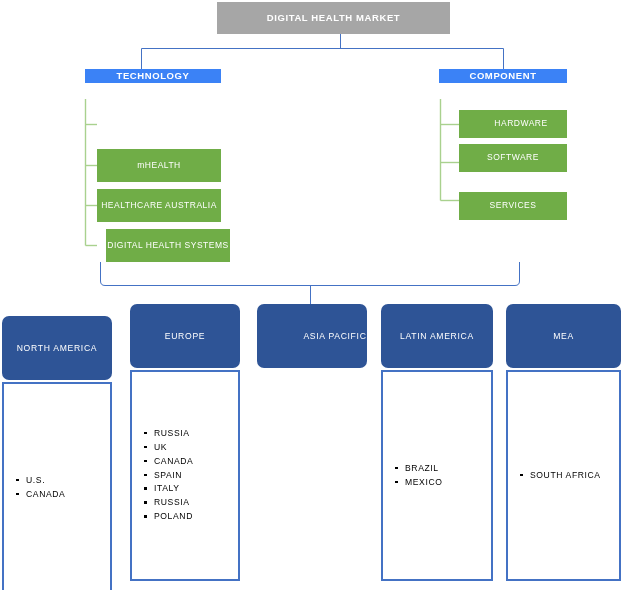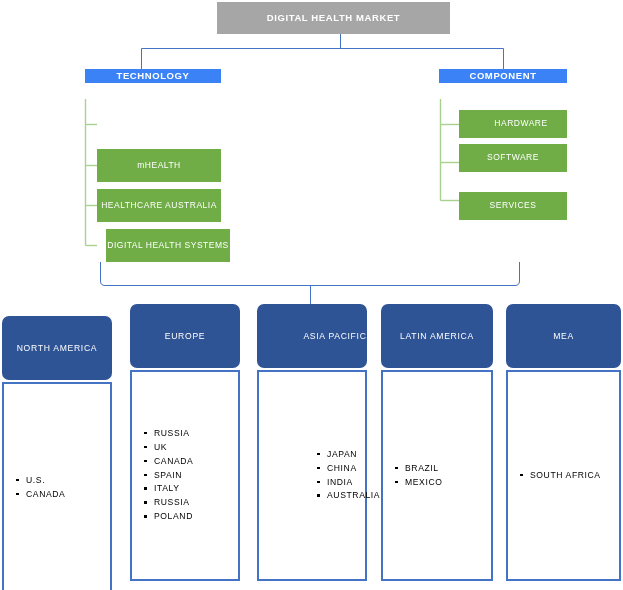--- a/index.html
+++ b/index.html
@@ -201,28 +201,20 @@
     <ul class="region-list">
         <li>RUSSIA</li>
         <li>UK</li>
         <li>CANADA</li>
         <li>SPAIN</li>
         <li>ITALY</li>
         <li>RUSSIA</li>
         <li>POLAND</li>
       </ul>
   </div>
-  <div class="region-box col3">
-    <ul class="region-list">
-        <li>JAPAN</li>
-        <li>CHINA</li>
-        <li>INDIA</li>
-        <li>AUSTRALIA</li>
-      </ul>
-  </div>
   <div class="region-box col4">
     <ul class="region-list">
         <li>BRAZIL</li>
         <li>MEXICO</li>
       </ul>
   </div>
   <div class="region-box col5">
     <ul class="region-list">
         <li>SOUTH AFRICA</li>
       </ul>

